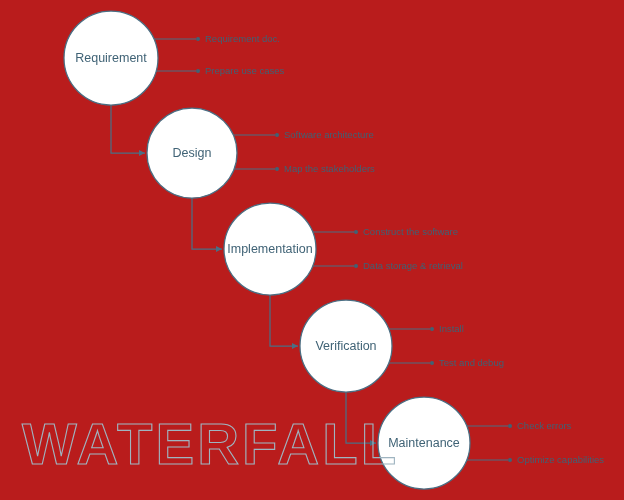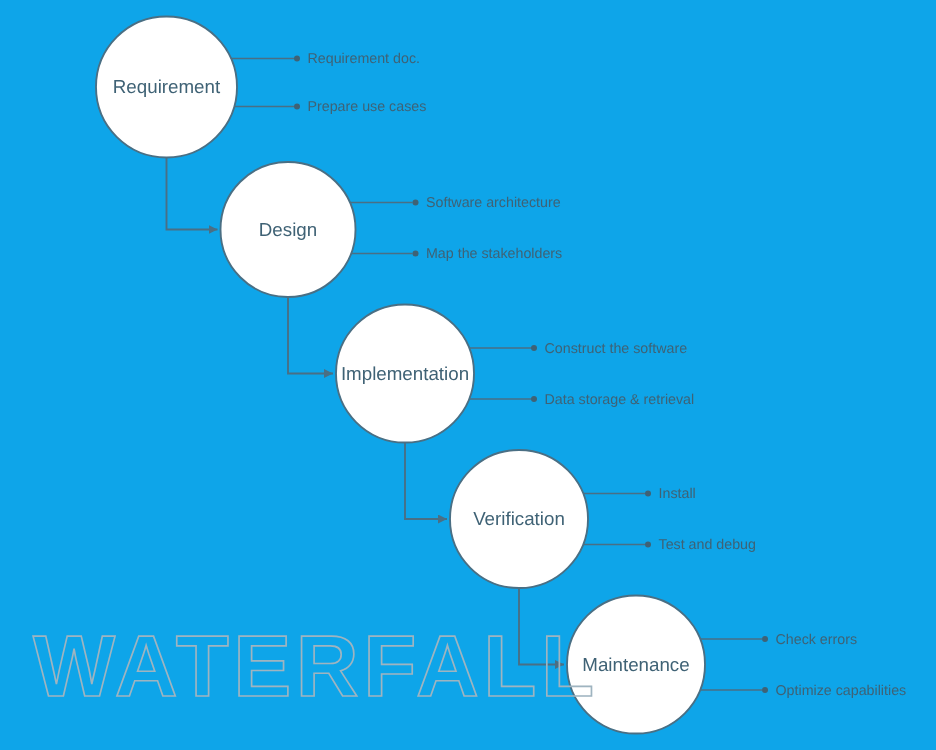--- a/index.html
+++ b/index.html
@@ -11,21 +11,21 @@
   body {
     width: 624px;
     height: 500px;
     overflow: hidden;
     font-family: "Liberation Sans", sans-serif;
   }
   #diagram-root {
     position: relative;
     width: 624px;
     height: 500px;
-    background: #0ea5e9;
+    background: #b91c1c;
   }
   svg#waterfall-svg {
     position: absolute;
     top: 0;
     left: 0;
     width: 624px;
     height: 500px;
     display: block;
   }
   .stage-circle {

